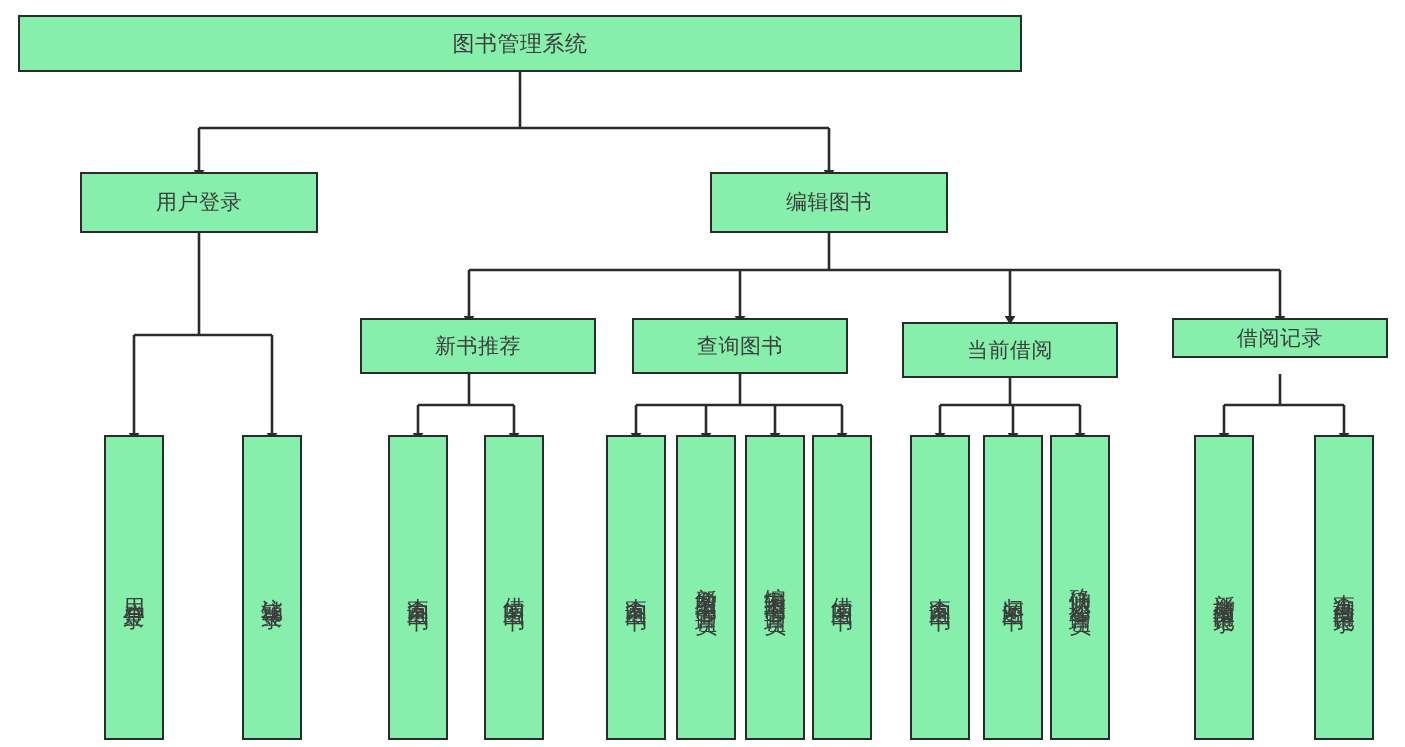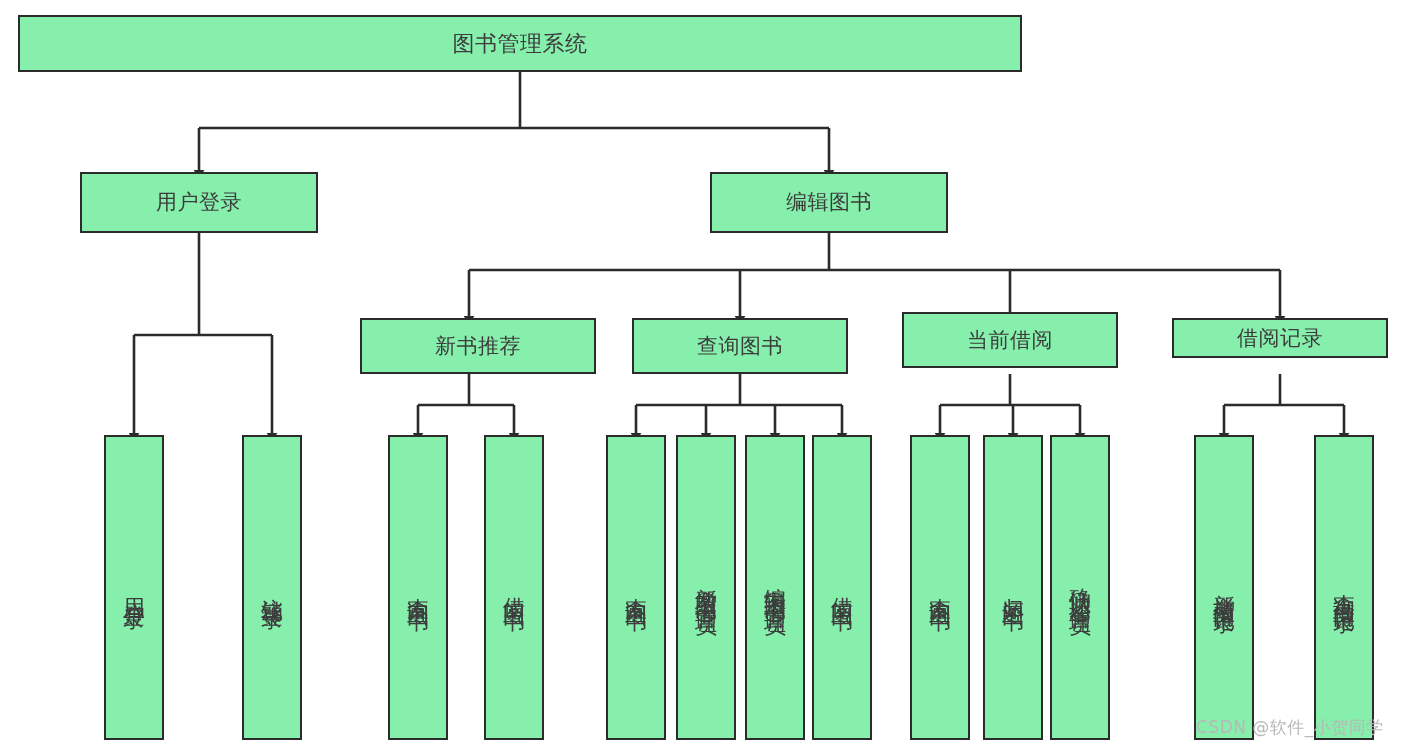--- a/index.html
+++ b/index.html
@@ -127,21 +127,21 @@
       </div>
       <div class="node " style="left: 710px; top: 172px; width: 238px; height: 61px;">
         <span class="label">编辑图书</span>
       </div>
       <div class="node " style="left: 360px; top: 318px; width: 236px; height: 56px;">
         <span class="label">新书推荐</span>
       </div>
       <div class="node " style="left: 632px; top: 318px; width: 216px; height: 56px;">
         <span class="label">查询图书</span>
       </div>
-      <div class="node " style="left: 902px; top: 312px; width: 216px; height: 56px;">
+      <div class="node " style="left: 902px; top: 322px; width: 216px; height: 56px;">
         <span class="label">当前借阅</span>
       </div>
       <div class="node " style="left: 1172px; top: 318px; width: 216px; height: 40px;">
         <span class="label">借阅记录</span>
       </div>
       <div class="node vertical" style="left: 104px; top: 435px; width: 60px; height: 305px;">
         <span class="label">用户登录</span>
       </div>
       <div class="node vertical" style="left: 242px; top: 435px; width: 60px; height: 305px;">
         <span class="label">注销登录</span>
@@ -174,15 +174,14 @@
         <span class="label">确认归还（管理员）</span>
       </div>
       <div class="node vertical" style="left: 1194px; top: 435px; width: 60px; height: 305px;">
         <span class="label">新增借阅记录</span>
       </div>
       <div class="node vertical" style="left: 1314px; top: 435px; width: 60px; height: 305px;">
         <span class="label">查询借阅记录</span>
       </div>
     </div>
 
-  <div id="watermark" style="left: 1196px; top: 716px;">CSDN @软件_小贺同学</div>
 
 </div>
 
 </body></html>

